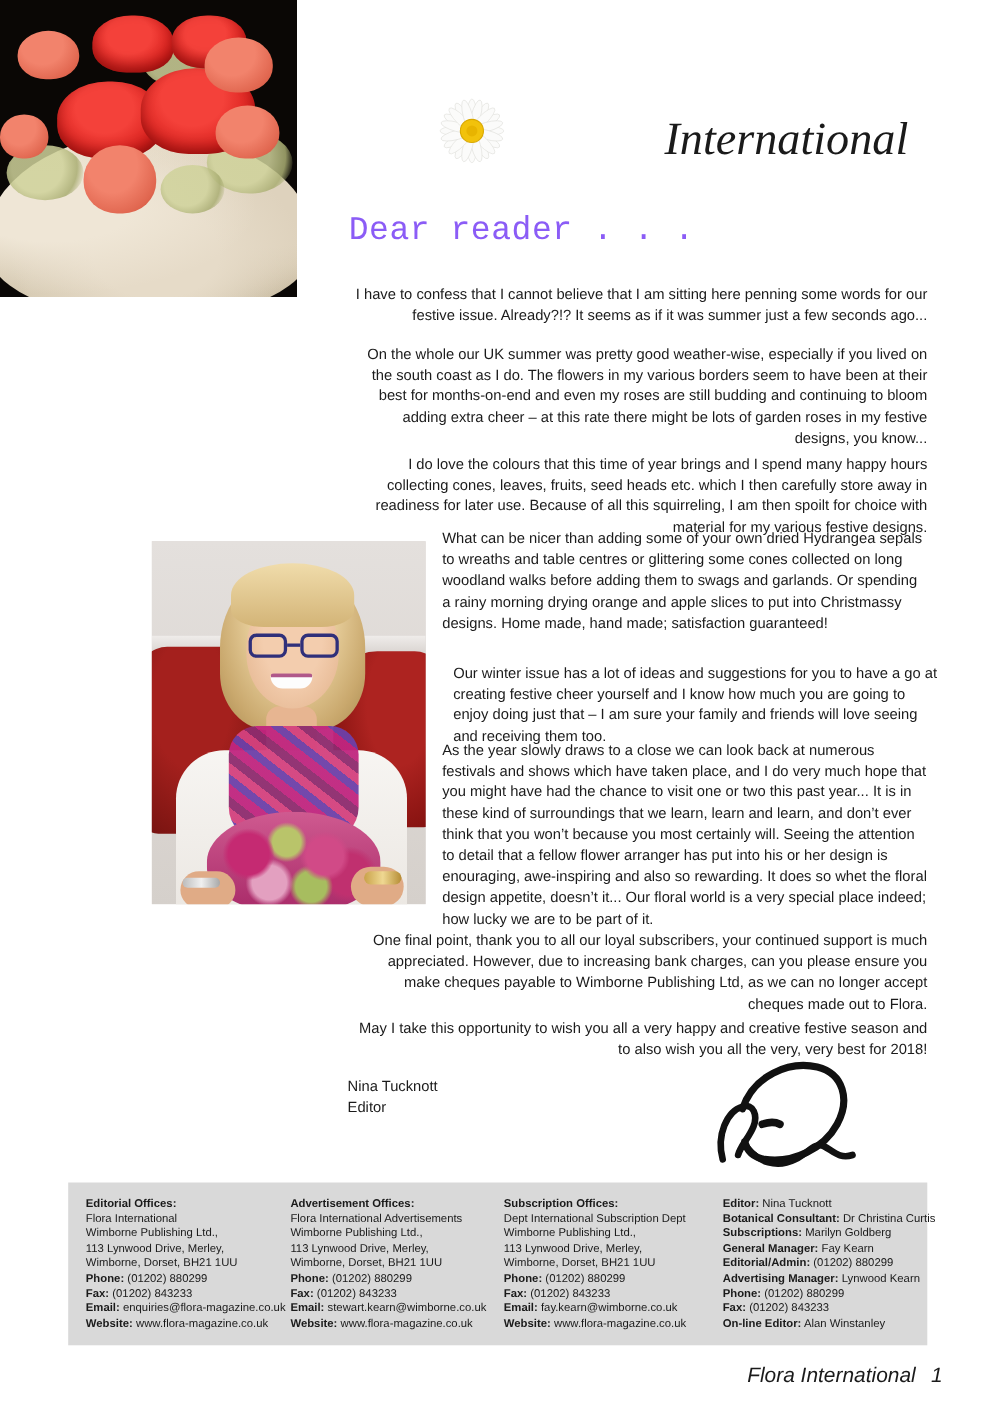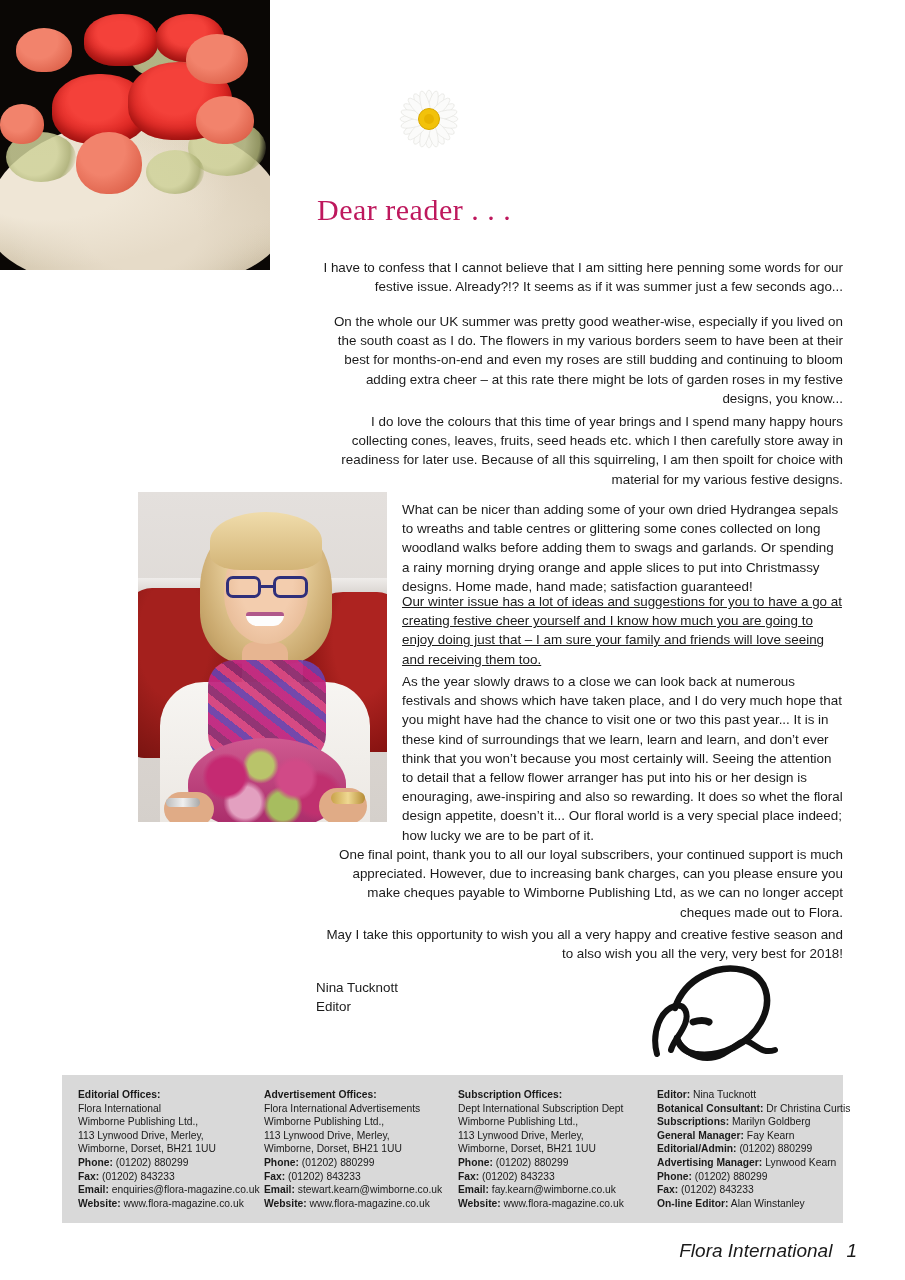--- a/index.html
+++ b/index.html
@@ -84,23 +84,23 @@
     font-style: italic;
     font-size: 42px; line-height: 46px;
     color: #1a1a1a;
     white-space: nowrap;
   }
 
   
   .dear-reader {
     position: absolute;
     left: 317px; top: 192px;
-    font-family: Liberation Serif, serif;
+    font-family: Liberation Mono, monospace;
     font-size: 30px; line-height: 36px;
-    color: #be185d;
+    color: #8b5cf6;
     letter-spacing: .5px;
   }
 
   
   .col-full {
     position: absolute;
     left: 316px;
     width: 527px;
     font-size: 13.4px;
     line-height: 19.2px;
@@ -111,21 +111,21 @@
     position: absolute;
     left: 402px;
     width: 441px;
     font-size: 13.4px;
     line-height: 19.2px;
     color: #1b1b1b;
   }
   .p1 { top: 258px; }
   .p2 { top: 312px; }
   .p3 { top: 412px; }
-  .p4 { top: 500px; }
+  .p4 { top: 480px; }
   .p5 { top: 592px; }
   .p6 { top: 672px; }
   .p7 { top: 845px; }
   .p8 { top: 925px; }
   .signoff {
     position: absolute;
     left: 316px; top: 978px;
     font-size: 13.4px; line-height: 19.2px;
     color: #1b1b1b;
   }
@@ -284,29 +284,30 @@
           <ellipse rx="4.2" ry="15" cy="-14" transform="rotate(285)"></ellipse>
           <ellipse rx="4.2" ry="15" cy="-14" transform="rotate(315)"></ellipse>
           <ellipse rx="4.2" ry="15" cy="-14" transform="rotate(345)"></ellipse>
         </g>
         <circle r="10.5" fill="#f2c20b"></circle>
         <circle r="10.5" fill="none" stroke="#d9a800" stroke-width="1"></circle>
         <circle r="5" fill="#e8b400"></circle>
       </g>
     </svg>
   </div>
+  <div class="intl">International</div>
 </div>
 
 <div class="dear-reader">Dear reader . . .</div>
 
 <p class="col-full p1" style="margin:0;">I have to confess that I cannot believe that I am sitting here penning some words for our festive issue. Already?!? It seems as if it was summer just a few seconds ago...</p>
 <p class="col-full p2" style="margin:0;">On the whole our UK summer was pretty good weather-wise, especially if you lived on the south coast as I do. The flowers in my various borders seem to have been at their best for months-on-end and even my roses are still budding and continuing to bloom adding extra cheer – at this rate there might be lots of garden roses in my festive designs, you know...</p>
 <p class="col-full p3" style="margin:0;">I do love the colours that this time of year brings and I spend many happy hours collecting cones, leaves, fruits, seed heads etc. which I then carefully store away in readiness for later use. Because of all this squirreling, I am then spoilt for choice with material for my various festive designs.</p>
 <p class="col-indent p4" style="margin:0;">What can be nicer than adding some of your own dried Hydrangea sepals to wreaths and table centres or glittering some cones collected on long woodland walks before adding them to swags and garlands. Or spending a rainy morning drying orange and apple slices to put into Christmassy designs. Home made, hand made; satisfaction guaranteed!</p>
-<p class="col-indent p5" style="margin:0;text-decoration:underline;">Our winter issue has a lot of ideas and suggestions for you to have a go at creating festive cheer yourself and I know how much you are going to enjoy doing just that – I am sure your family and friends will love seeing and receiving them too.</p>
+<p class="col-indent p5" style="margin:10px;">Our winter issue has a lot of ideas and suggestions for you to have a go at creating festive cheer yourself and I know how much you are going to enjoy doing just that – I am sure your family and friends will love seeing and receiving them too.</p>
 <p class="col-indent p6" style="margin:0;">As the year slowly draws to a close we can look back at numerous festivals and shows which have taken place, and I do very much hope that you might have had the chance to visit one or two this past year... It is in these kind of surroundings that we learn, learn and learn, and don’t ever think that you won’t because you most certainly will. Seeing the attention to detail that a fellow flower arranger has put into his or her design is enouraging, awe-inspiring and also so rewarding. It does so whet the floral design appetite, doesn’t it... Our floral world is a very special place indeed; how lucky we are to be part of it.</p>
 <p class="col-full p7" style="margin:0;">One final point, thank you to all our loyal subscribers, your continued support is much appreciated. However, due to increasing bank charges, can you please ensure you make cheques payable to Wimborne Publishing Ltd, as we can no longer accept cheques made out to Flora.</p>
 <p class="col-full p8" style="margin:0;">May I take this opportunity to wish you all a very happy and creative festive season and to also wish you all the very, very best for 2018!</p>
 
 <div class="signoff">
   <div>Nina Tucknott</div>
   <div>Editor</div>
 </div>
 
 <div class="portrait">

